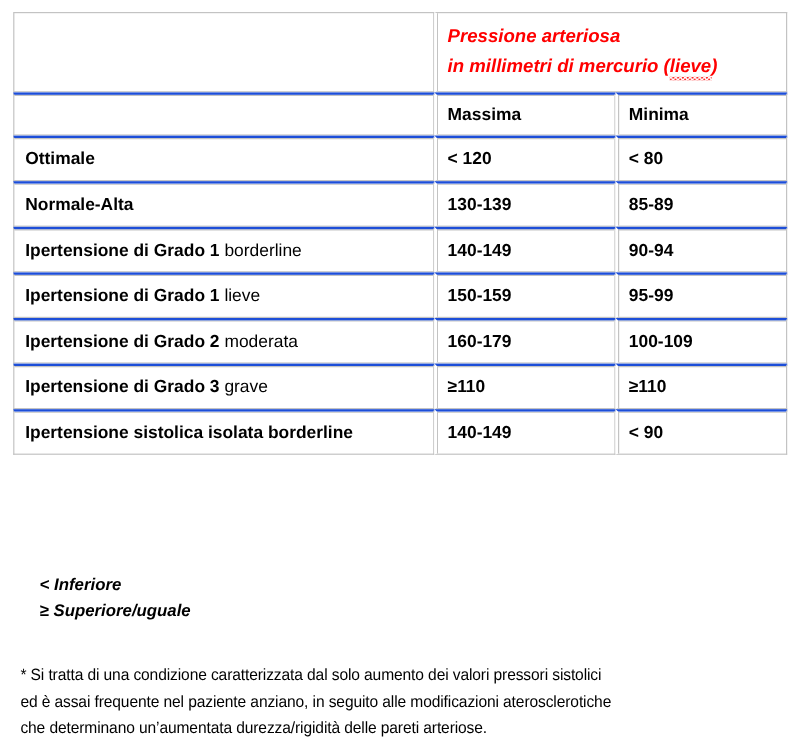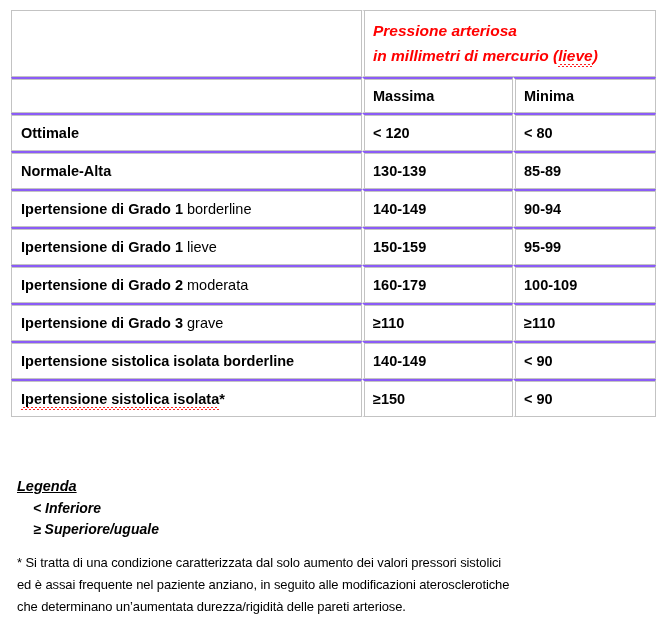--- a/index.html
+++ b/index.html
@@ -35,21 +35,21 @@
   }
   .bp-table td {
     border: 1px solid #c3c3c3;
     padding: 0 9px;
     vertical-align: middle;
     background: #ffffff;
     box-sizing: border-box;
   }
   
   .bp-table tr + tr td {
-    border-top: 2px solid #8b5cf6;
+    border-top: 2px solid #1d4ed8;
     box-shadow: inset 0 1px 0 #c3c3c3;
   }
   .bp-table td + td {
     border-left: 2px solid #ffffff;
     box-shadow: inset 1px 0 0 #c3c3c3;
   }
   .bp-table tr + tr td + td {
     box-shadow: inset 1px 0 0 #c3c3c3, inset 0 1px 0 #c3c3c3;
   }
 
@@ -209,30 +209,24 @@
       <tr>
         <td class="row-label"><span>Ipertensione di Grado 3</span> <span class="light">grave</span></td>
         <td class="row-val">≥110</td>
         <td class="row-val">≥110</td>
       </tr>
       <tr>
         <td class="row-label">Ipertensione sistolica isolata borderline</td>
         <td class="row-val">140-149</td>
         <td class="row-val">&lt; 90</td>
       </tr>
-      <tr>
-        <td class="row-label"><span class="sq">Ipertensione sistolica isolata</span><span>*</span></td>
-        <td class="row-val">≥150</td>
-        <td class="row-val">&lt; 90</td>
-      </tr>
     </tbody>
   </table>
 
   <div class="legend">
-    <div><span class="legend-title">Legenda</span></div>
     <div class="legend-line">&lt; Inferiore</div>
     <div class="legend-line">≥ Superiore/uguale</div>
   </div>
 
   <div class="footnote">
     <span class="fl">* Si tratta di una condizione caratterizzata dal solo aumento dei valori pressori sistolici</span>
     <span class="fl">ed è assai frequente nel paziente anziano, in seguito alle modificazioni aterosclerotiche</span>
     <span class="fl">che determinano un’aumentata durezza/rigidità delle pareti arteriose.</span>
   </div>
 

